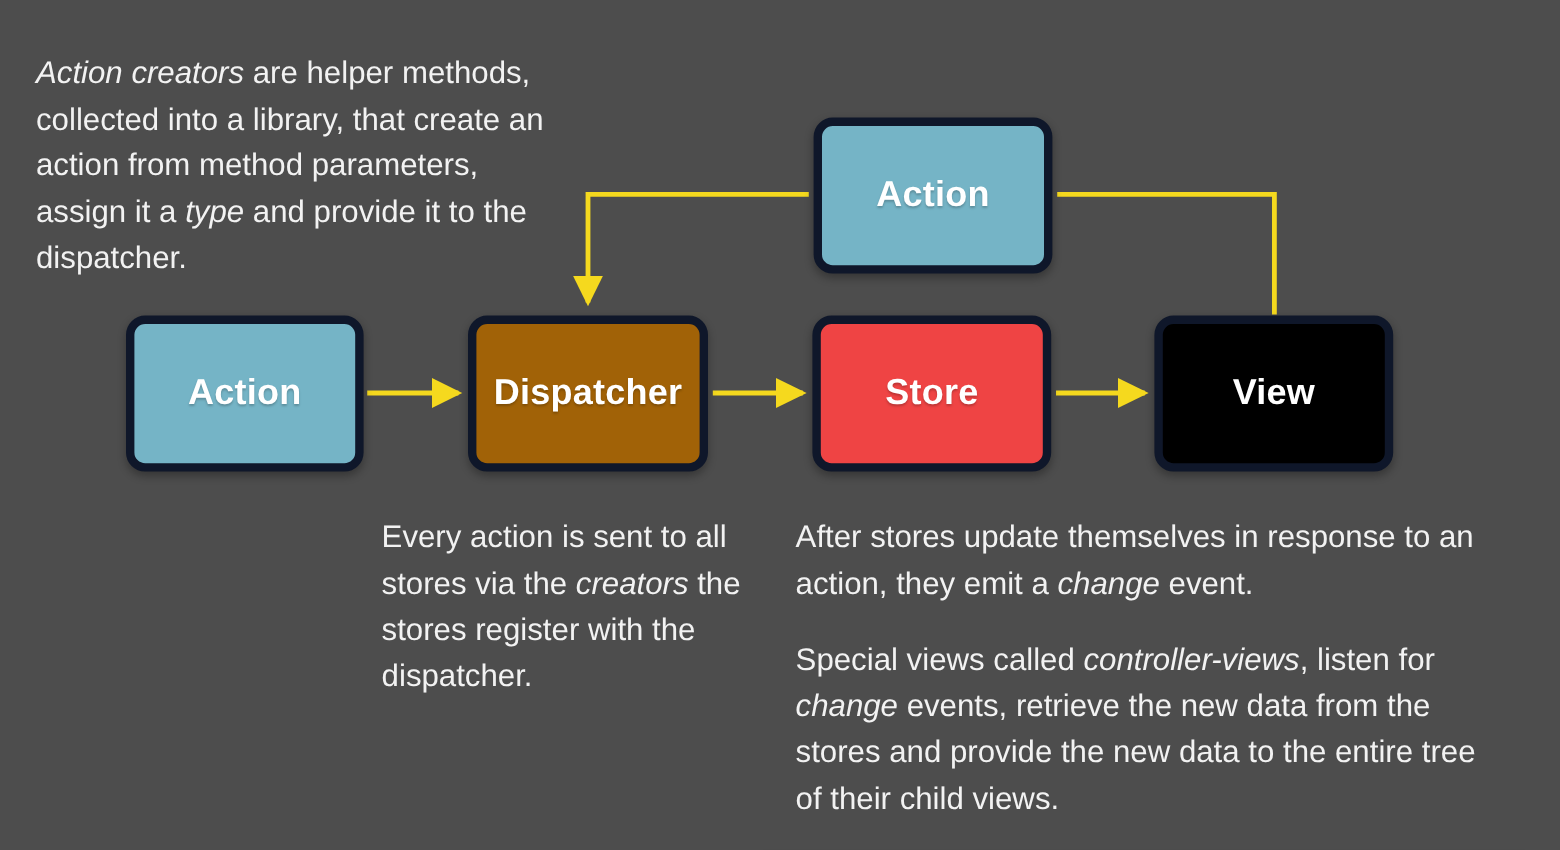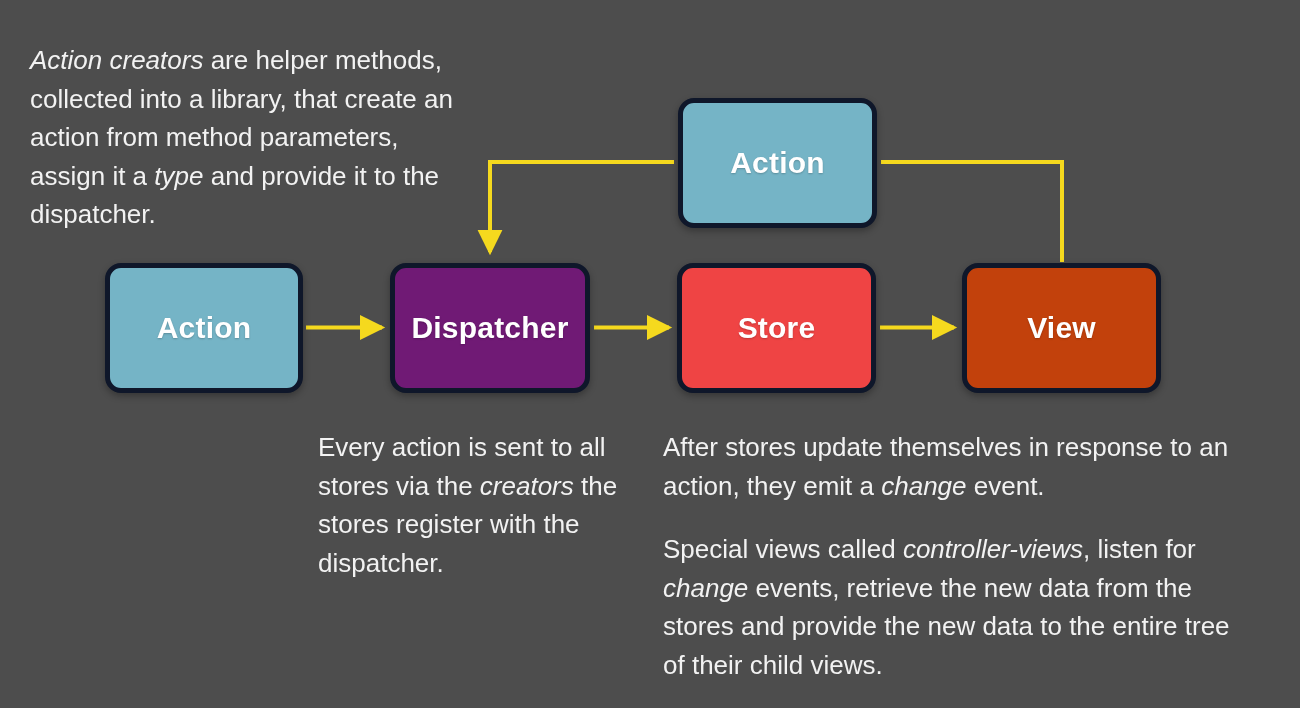--- a/index.html
+++ b/index.html
@@ -27,21 +27,21 @@
     top: 0;
     width: 1300px;
     height: 708px;
     pointer-events: none;
   }
 
   
   .node {
     position: absolute;
     box-sizing: border-box;
-    border: 5px solid #0f172a;
+    border: 7px solid #0f172a;
     border-radius: 16px;
     display: flex;
     align-items: center;
     justify-content: center;
     color: #ffffff;
     font-size: 30px;
     font-weight: bold;
     letter-spacing: 0.2px;
     box-shadow: 0 3px 7px rgba(0,0,0,0.30);
     z-index: 3;
@@ -100,29 +100,29 @@
   </svg>
 
   <div class="node" id="node-action-top" style="background:#75b4c6">
     <span class="node-label">Action</span>
   </div>
 
   <div class="node" id="node-action-left" style="background:#75b4c6">
     <span class="node-label">Action</span>
   </div>
 
-  <div class="node" id="node-dispatcher" style="background:#701a75">
+  <div class="node" id="node-dispatcher" style="background:#a16207">
     <span class="node-label">Dispatcher</span>
   </div>
 
   <div class="node" id="node-store" style="background:#ef4444">
     <span class="node-label">Store</span>
   </div>
 
-  <div class="node" id="node-view" style="background:#c2410c">
+  <div class="node" id="node-view" style="background:#000000">
     <span class="node-label">View</span>
   </div>
 
   <div class="note" id="note-action-creators">
     <p><em>Action creators</em><span> are helper methods, collected into a library, that create an action from method parameters, assign it a </span><em>type</em><span> and provide it to the dispatcher.</span></p>
   </div>
 
   <div class="note" id="note-dispatcher">
     <p><span>Every action is sent to all stores via the </span><em>creators</em><span> the stores register with the dispatcher.</span></p>
   </div>

